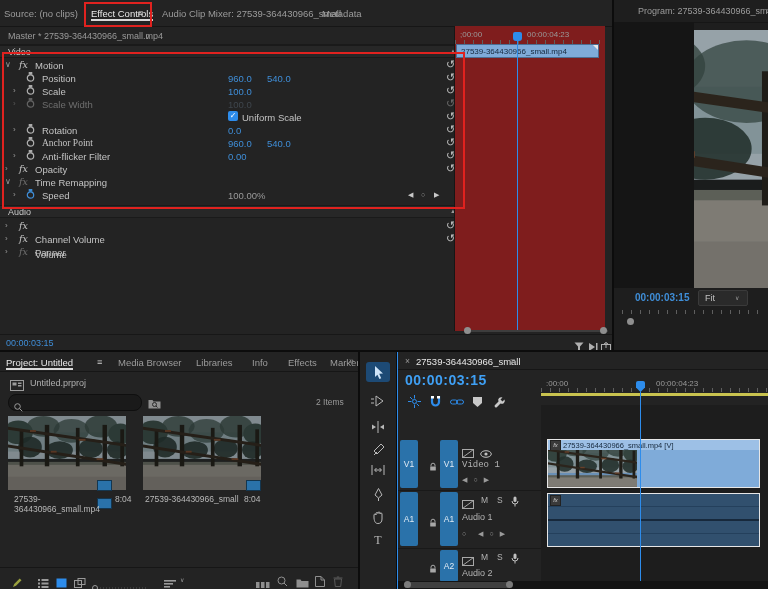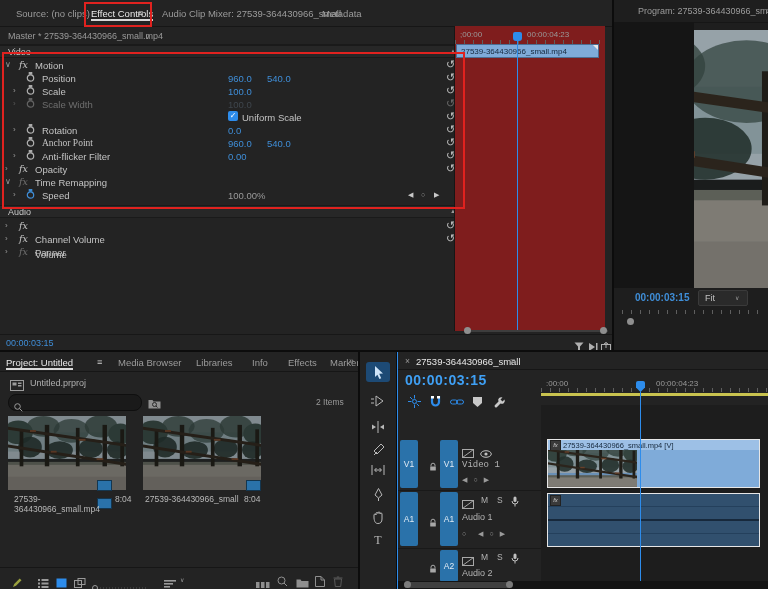--- a/index.html
+++ b/index.html
@@ -100,21 +100,21 @@
     <symbol id="i-stopwatch" viewBox="0 0 9 10">
       <rect x="3.2" y="0.3" width="2.6" height="1.8"></rect>
       <circle cx="4.5" cy="6" r="3.2" fill="none" stroke-width="1.2"></circle>
     </symbol>
   </defs>
 </svg>
 
 <div class="panel" style="left:0;top:0;width:612px;height:350px;">
 
   <div class="p" style="left:0;top:0;width:612px;height:26px;border-bottom:1px solid #161616;">
-    <span class="t tab" style="left:16px;top:9px;text-align:center;">Source: (no clips)</span>
+    <span class="t tab" style="left:4px;top:9px;text-align:center;">Source: (no clips)</span>
     <span class="t tab active underline" style="left:91px;top:9px;">Effect Controls</span>
     <span class="t menuic" style="left:138px;top:9px;color:#d0d0d0;">≡</span>
     <span class="t tab" style="left:162px;top:9px;">Audio Clip Mixer: 27539-364430966_small</span>
     <span class="t tab" style="left:322px;top:9px;">Metadata</span>
   </div>
   <div class="redbox" style="left:84px;top:2px;width:64px;height:21px;"></div>
 
   <div class="p" style="left:0;top:26px;width:462px;height:18px;border-bottom:1px solid #1a1a1a;">
     <span class="t" style="left:8px;top:6px;font-size:9px;color:#9a9a9a;">Master * 27539-364430966_small.mp4</span>
     <span class="t" style="left:145px;top:7px;font-size:7px;color:#9a9a9a;">∨</span>

